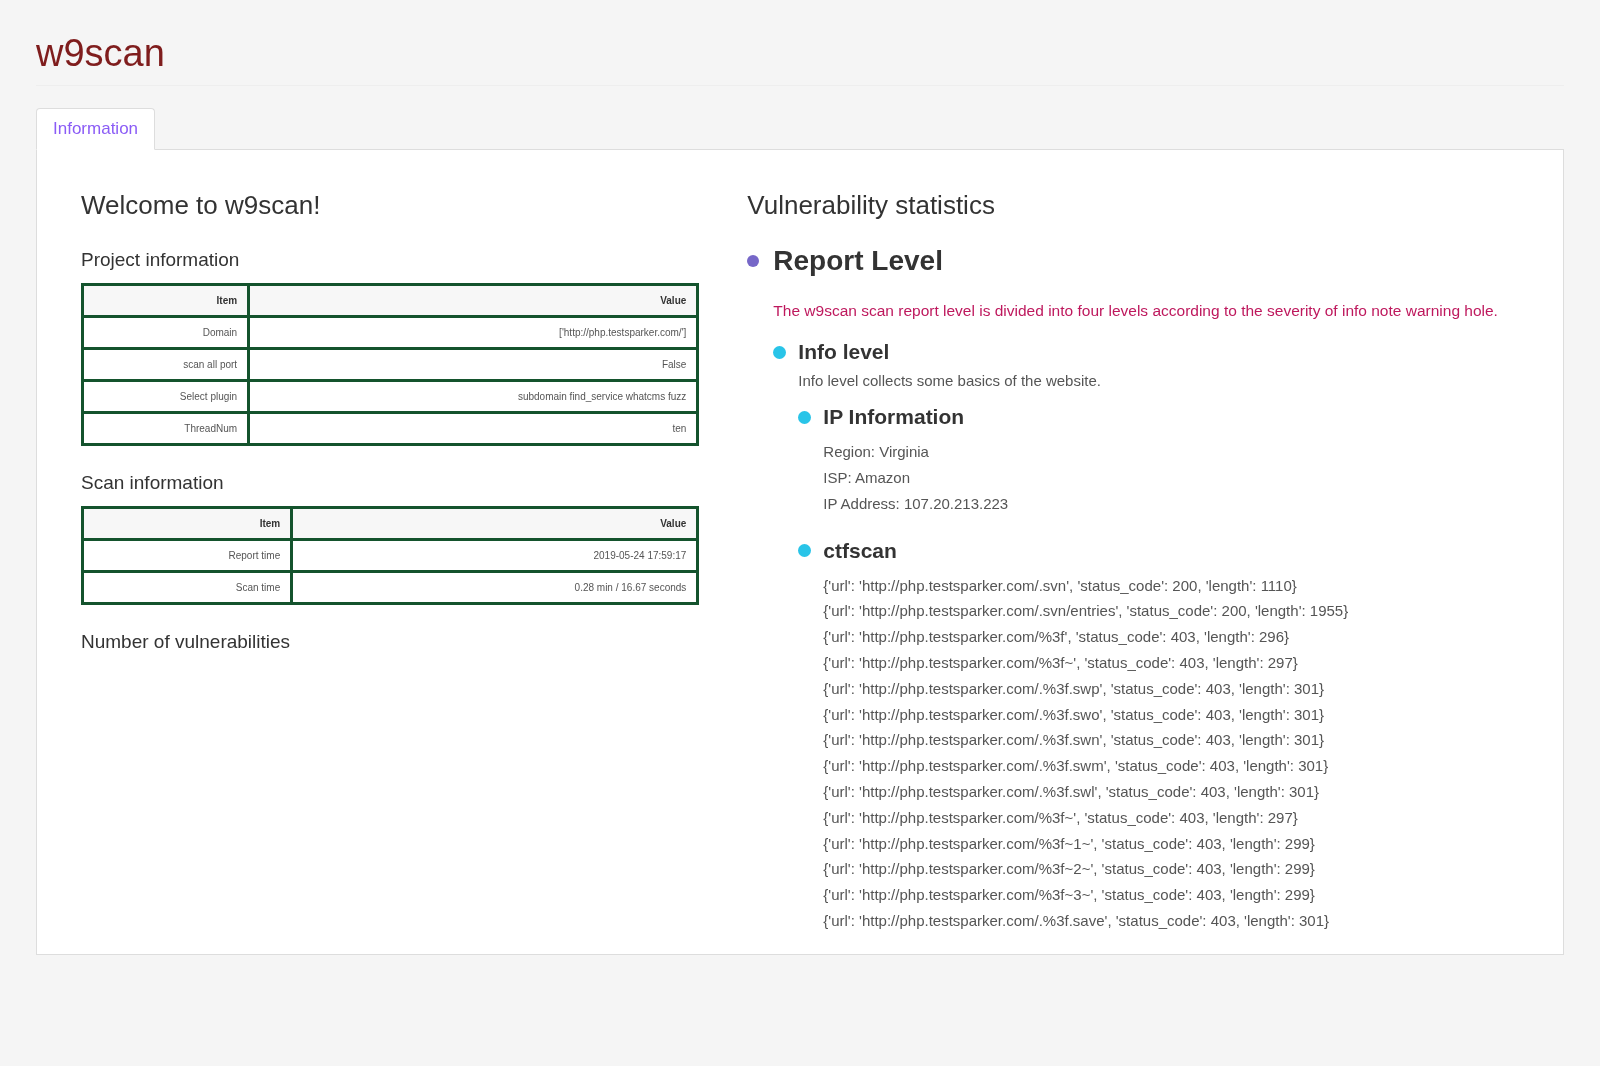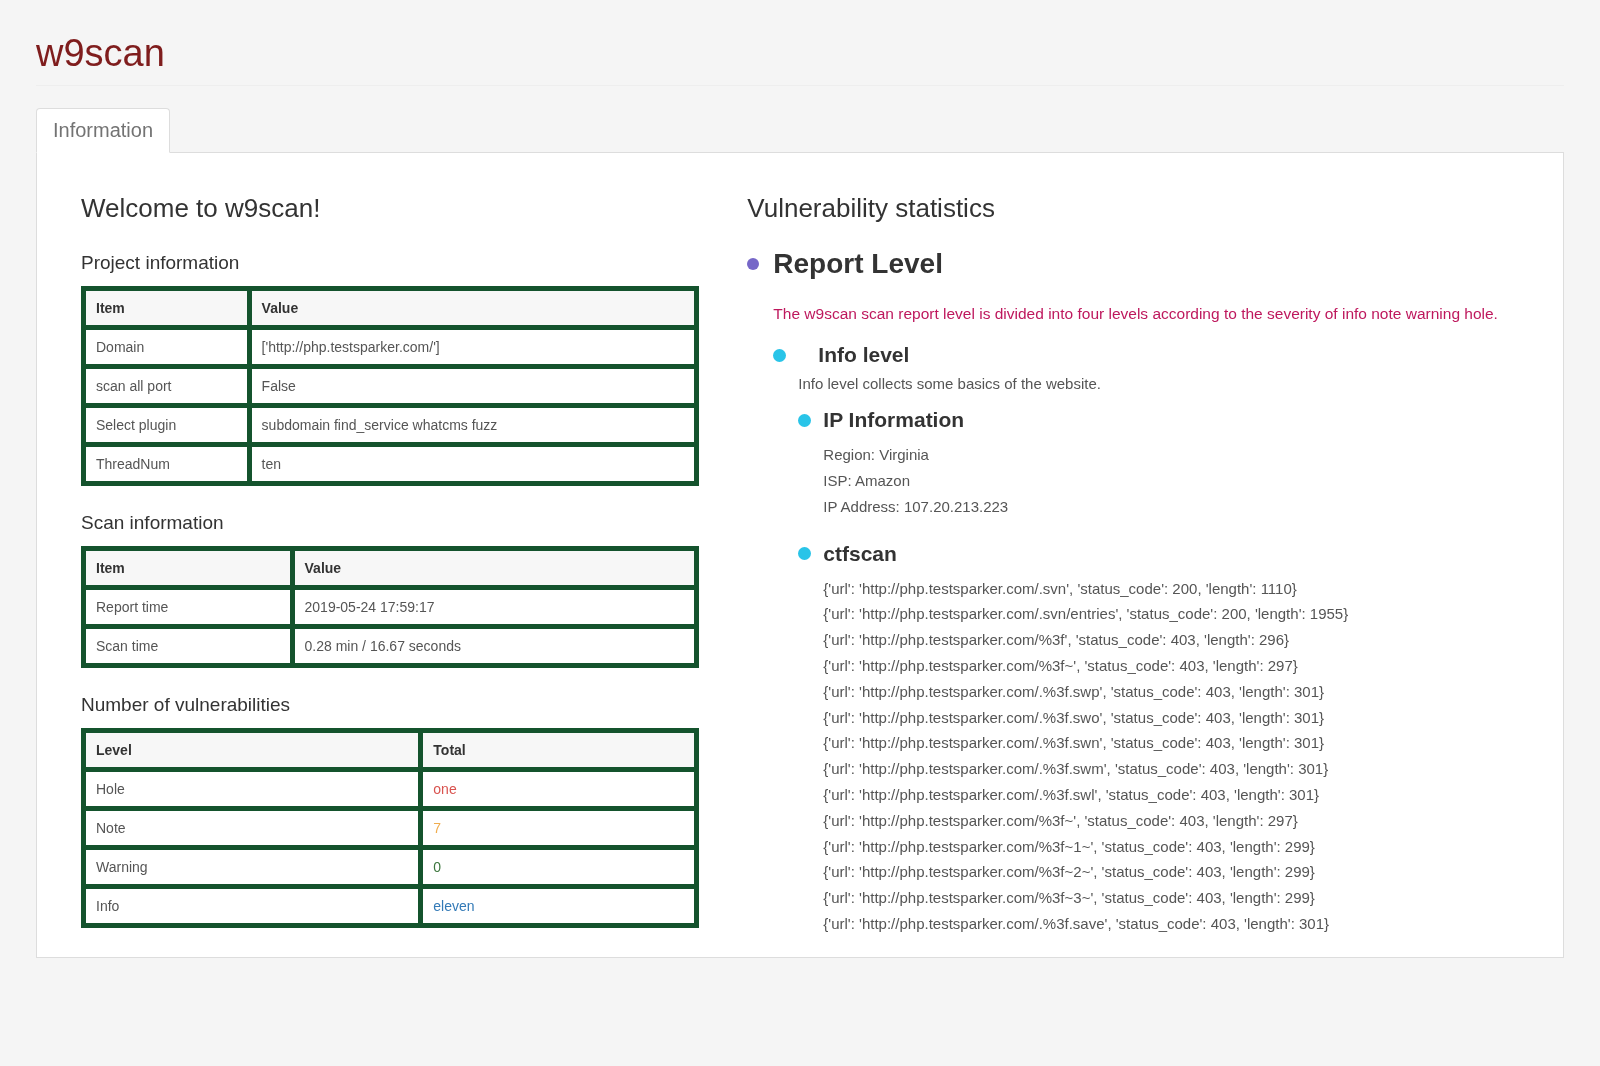--- a/index.html
+++ b/index.html
@@ -24,22 +24,22 @@
   .tabs {
     border-bottom: 1px solid #ddd;
     display: flex;
   }
   .tab {
     border: 1px solid #ddd;
     border-bottom: 1px solid #fff;
     border-radius: 4px 4px 0 0;
     background: #fff;
     padding: 10px 16px;
-    font-size: 20px;
-    color: #737373;
+    font-size: 17px;
+    color: #8b5cf6;
     margin-bottom: -1px;
     cursor: pointer;
     text-align: center;
   }
   .panel {
     background: #fff;
     border-left: 1px solid #ddd;
     border-right: 1px solid #ddd;
     border-bottom: 1px solid #ddd;
     padding: 40px 44px 20px 44px;
@@ -48,24 +48,24 @@
     display: flex;
     gap: 48px;
   }
   .col-left { flex: 0 0 43%; }
   .col-right { flex: 1; }
   h2.welcome { font-size: 26px; font-weight: 500; margin: 0 0 28px 0; }
   h2.stats { font-size: 26px; font-weight: 500; margin: 0 0 24px 0; }
   h3.section { font-size: 19px; font-weight: 500; margin: 26px 0 12px 0; color: #333; }
   table { width: 100%; border-collapse: collapse; }
   th, td {
-    border: 5px solid #14532d;
+    border: 3px solid #14532d;
     padding: 9px 10px;
-    text-align: left;
-    font-size: 14px;
+    text-align: right;
+    font-size: 10px;
     color: #333;
   }
   th { background: #f7f7f7; font-weight: 700; }
   td { color: #555; }
   .c-hole { color: #d9534f; }
   .c-note { color: #f0ad4e; }
   .c-warn { color: #3c763d; }
   .c-info { color: #337ab7; }
 
   .rpt-head {
@@ -87,21 +87,20 @@
   .dot-purple { background: #7667c8; }
   .dot-cyan { background: #29c4e8; width: 13px; height: 13px; margin-right: 12px; }
   .rpt-desc { color: #be185d; font-size: 15.5px; margin: 0 0 18px 26px; line-height: 1.5; }
   .lvl2 { margin-left: 26px; }
   .lvl2-head {
     font-size: 21px;
     font-weight: 700;
     display: flex;
     align-items: center;
     margin: 10px 0 8px 0;
-    gap: 20px;
   }
   .lvl2-desc { color: #555; font-size: 15px; margin: 0 0 16px 25px; }
   .lvl3 { margin-left: 25px; }
   .lvl3-head {
     font-size: 21px;
     font-weight: 700;
     display: flex;
     align-items: center;
     margin: 10px 0 10px 0;
   }
@@ -170,46 +169,20 @@
                 <td>2019-05-24 17:59:17</td>
               </tr>
               <tr>
                 <td>Scan time</td>
                 <td>0.28 min / 16.67 seconds</td>
               </tr>
             </tbody>
         </table>
 
         <h3 class="section">Number of vulnerabilities</h3>
-        <table>
-          <thead>
-            <tr>
-              <th style="width:55%">Level</th>
-              <th>Total</th>
-            </tr>
-          </thead>
-          <tbody id="vuln-body">
-              <tr>
-                <td>Hole</td>
-                <td class="c-hole">one</td>
-              </tr>
-              <tr>
-                <td>Note</td>
-                <td class="c-note">7</td>
-              </tr>
-              <tr>
-                <td>Warning</td>
-                <td class="c-warn">0</td>
-              </tr>
-              <tr>
-                <td>Info</td>
-                <td class="c-info">eleven</td>
-              </tr>
-            </tbody>
-        </table>
       </div>
 
       <div class="col-right">
         <h2 class="stats">Vulnerability statistics</h2>
 
         <div class="rpt-head">
           <span class="dot dot-purple"></span>
           <span>Report Level</span>
         </div>
         <p class="rpt-desc">The w9scan scan report level is divided into four levels according to the severity of info note warning hole.</p>

